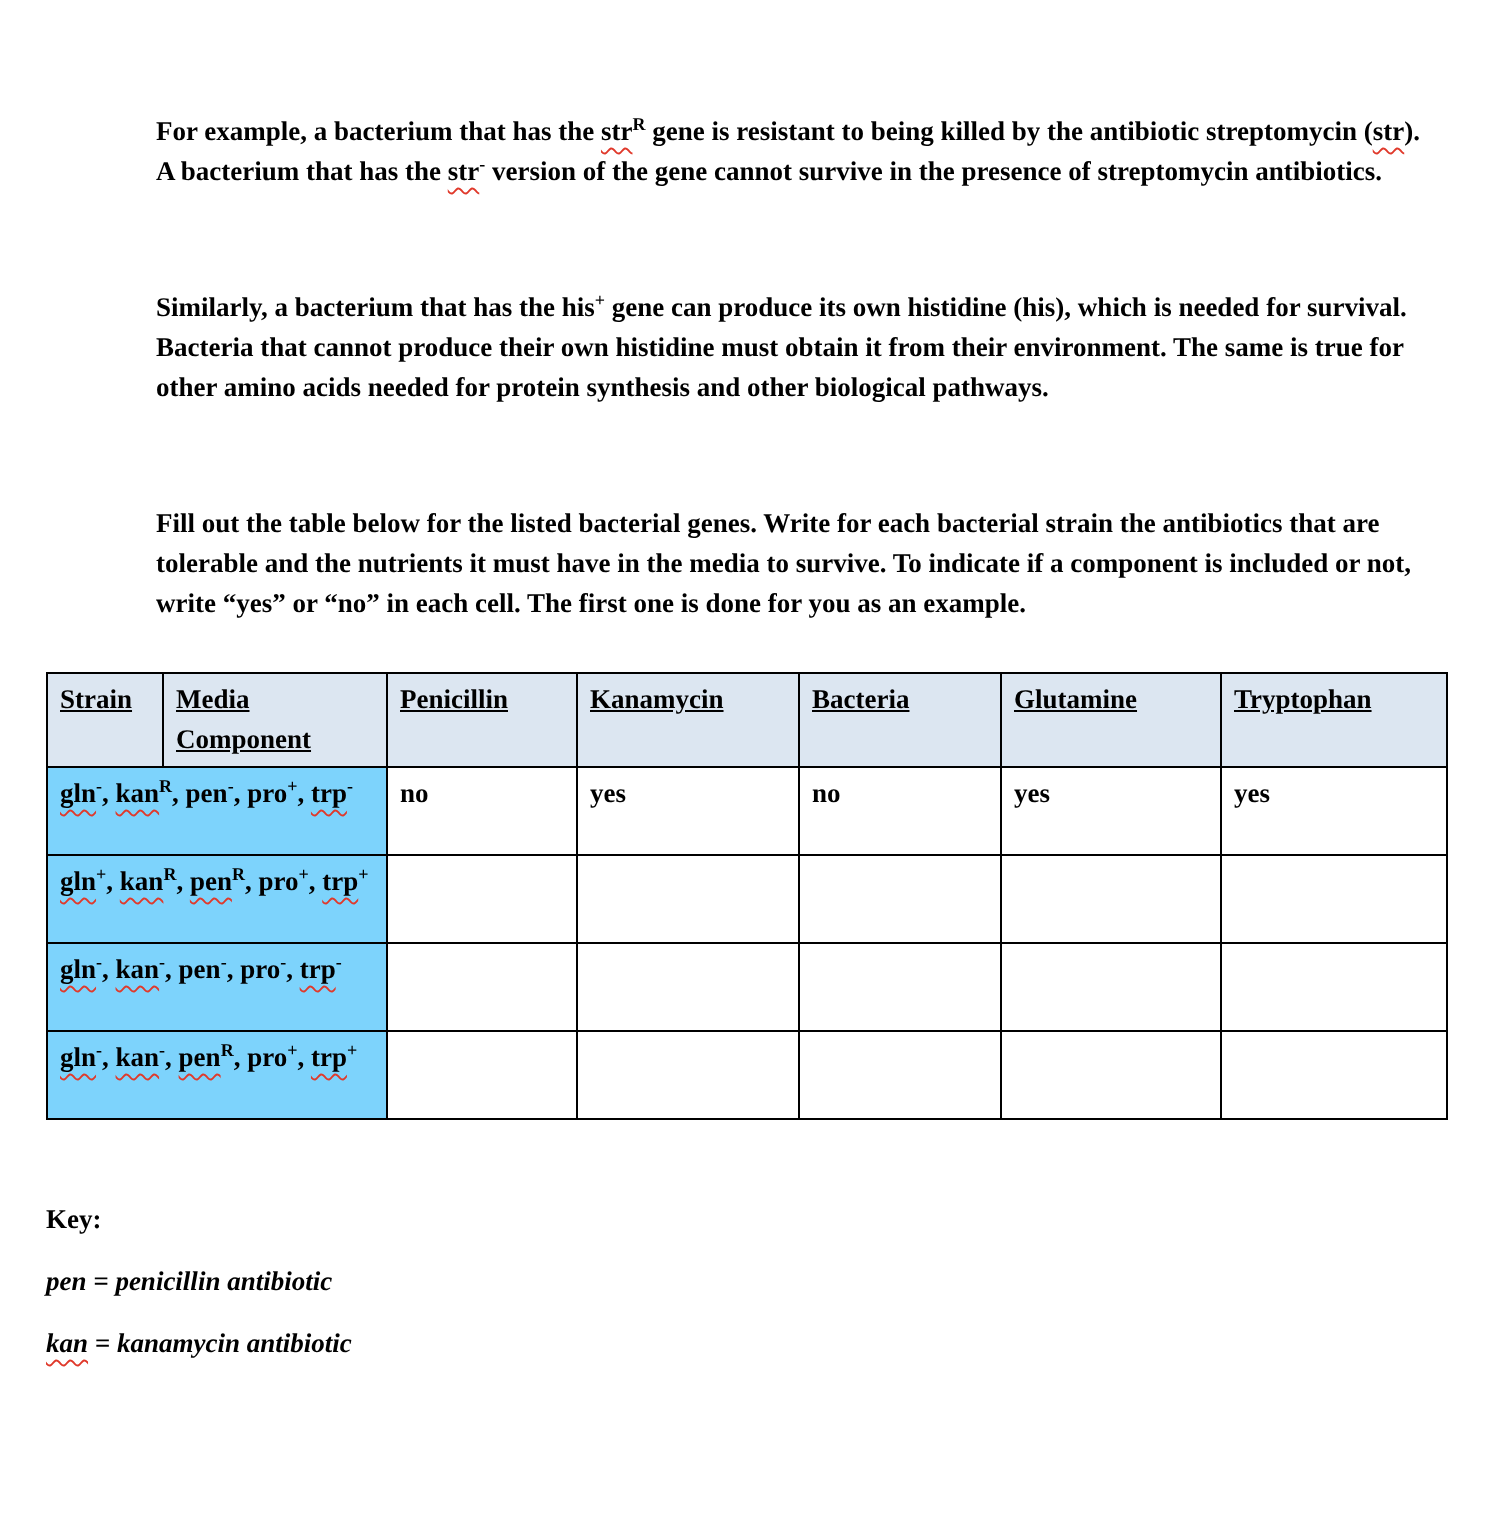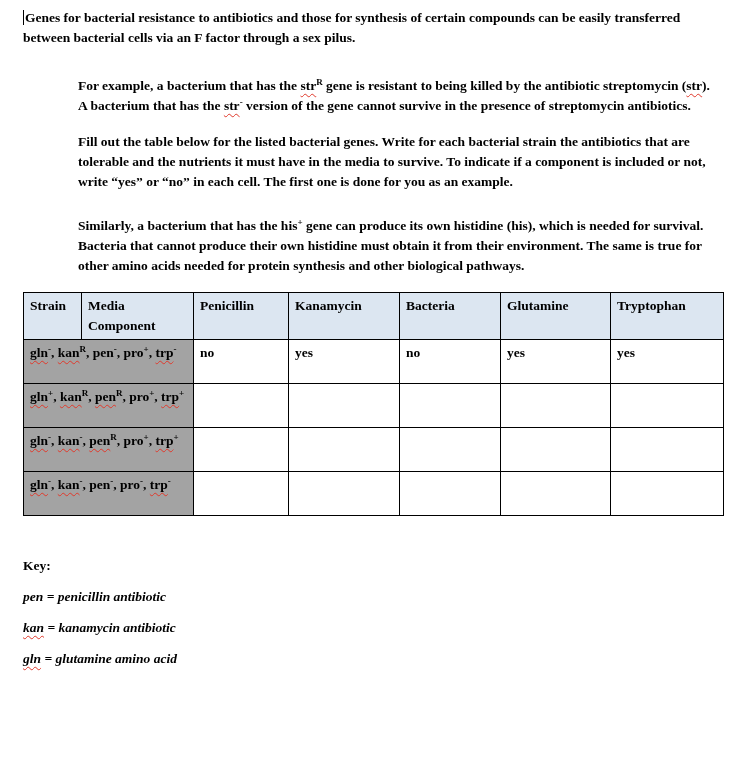--- a/index.html
+++ b/index.html
@@ -5,56 +5,55 @@
   * { box-sizing: border-box; }
   html, body { margin: 0; padding: 0; background: #ffffff; }
   body {
     width: 755px; height: 766px; overflow: hidden;
     font-family: "Liberation Serif", "DejaVu Serif", serif;
     font-weight: bold; color: #000; font-size: 13.5px;
   }
   .doc { padding: 8px 34px 0 23px; }
   .para { margin: 0 0 16px 0; line-height: 20px; }
   .intro { margin-bottom: 28px; }
-  .indent { margin-left: 55px; }
+  .indent { margin-left: 55px; margin-top: 48px; }
   .instructions { margin-bottom: 24px; }
   .cursor { display: inline-block; width: 1px; height: 15px; background: #000; vertical-align: -3px; margin-right: 1px; }
   sup { font-size: 9px; line-height: 0; vertical-align: 5px; }
   .wavy {
     text-decoration: underline;
     text-decoration-style: wavy;
     text-decoration-color: #e0392b;
     text-decoration-thickness: 1px;
     text-underline-offset: 3px;
   }
   table { border-collapse: collapse; table-layout: fixed; width: 700px; }
   th, td {
     border: 1px solid #000; padding: 3px 6px;
     vertical-align: top; text-align: left; font-weight: bold;
     line-height: 20px; overflow: hidden;
   }
-  thead tr { height: 36px; }
+  thead tr { height: 36px; text-decoration: underline; }
   tbody tr { height: 44px; }
   th { background: #DCE6F1; }
-  td.strain { background: #a3a3a3; }
+  td.strain { background: #7dd3fc; }
   .key-title { margin: 40px 0 11px 0; line-height: 20px; }
   .key-item { margin: 0 0 12px 0; line-height: 19px; font-style: italic; }
 </style>
 </head>
 <body>
 
 <div class="doc">
 
-  <p class="para intro"><span class="cursor"></span><span>Genes for bacterial resistance to antibiotics and those for synthesis of certain compounds can be easily transferred between bacterial cells via an F factor through a sex pilus.</span></p>
 
   <p class="para indent"><span>For example, a bacterium that has the </span><span class="wavy">str</span><sup>R</sup><span> gene is resistant to being killed by the antibiotic streptomycin (</span><span class="wavy">str</span><span>). A bacterium that has the </span><span class="wavy">str</span><sup>-</sup><span> version of the gene cannot survive in the presence of streptomycin antibiotics.</span></p>
 
+  <p class="para indent"><span>Similarly, a bacterium that has the his</span><sup>+</sup><span> gene can produce its own histidine (his), which is needed for survival. Bacteria that cannot produce their own histidine must obtain it from their environment. The same is true for other amino acids needed for protein synthesis and other biological pathways.</span></p>
+
   <p class="para indent instructions">Fill out the table below for the listed bacterial genes. Write for each bacterial strain the antibiotics that are tolerable and the nutrients it must have in the media to survive. To indicate if a component is included or not, write “yes” or “no” in each cell. The first one is done for you as an example.</p>
-
-  <p class="para indent"><span>Similarly, a bacterium that has the his</span><sup>+</sup><span> gene can produce its own histidine (his), which is needed for survival. Bacteria that cannot produce their own histidine must obtain it from their environment. The same is true for other amino acids needed for protein synthesis and other biological pathways.</span></p>
 
   <table>
     <colgroup>
       <col style="width:58px">
         <col style="width:112px">
         <col style="width:95px">
       <col style="width:111px">
         <col style="width:101px">
         <col style="width:110px">
       <col style="width:113px">
@@ -81,38 +80,37 @@
       </tr>
       <tr>
         <td class="strain" colspan="2"><span class="wavy">gln</span><sup>+</sup><span>, </span><span class="wavy">kan</span><sup>R</sup><span>, </span><span class="wavy">pen</span><sup>R</sup><span>, pro</span><sup>+</sup><span>, </span><span class="wavy">trp</span><sup>+</sup></td>
         <td></td>
         <td></td>
         <td></td>
         <td></td>
         <td></td>
       </tr>
       <tr>
-        <td class="strain" colspan="2"><span class="wavy">gln</span><sup>-</sup><span>, </span><span class="wavy">kan</span><sup>-</sup><span>, </span><span class="wavy">pen</span><sup>R</sup><span>, pro</span><sup>+</sup><span>, </span><span class="wavy">trp</span><sup>+</sup></td>
+        <td class="strain" colspan="2"><span class="wavy">gln</span><sup>-</sup><span>, </span><span class="wavy">kan</span><sup>-</sup><span>, pen</span><sup>-</sup><span>, pro</span><sup>-</sup><span>, </span><span class="wavy">trp</span><sup>-</sup></td>
         <td></td>
         <td></td>
         <td></td>
         <td></td>
         <td></td>
       </tr>
       <tr>
-        <td class="strain" colspan="2"><span class="wavy">gln</span><sup>-</sup><span>, </span><span class="wavy">kan</span><sup>-</sup><span>, pen</span><sup>-</sup><span>, pro</span><sup>-</sup><span>, </span><span class="wavy">trp</span><sup>-</sup></td>
+        <td class="strain" colspan="2"><span class="wavy">gln</span><sup>-</sup><span>, </span><span class="wavy">kan</span><sup>-</sup><span>, </span><span class="wavy">pen</span><sup>R</sup><span>, pro</span><sup>+</sup><span>, </span><span class="wavy">trp</span><sup>+</sup></td>
         <td></td>
         <td></td>
         <td></td>
         <td></td>
         <td></td>
       </tr>
     </tbody>
   </table>
 
   <div>
     <p class="key-title">Key:</p>
     <p class="key-item"><span>pen = penicillin antibiotic</span></p>
     <p class="key-item"><span class="wavy">kan</span><span> = kanamycin antibiotic</span></p>
-    <p class="key-item"><span class="wavy">gln</span><span> = glutamine amino acid</span></p>
   </div>
 
 </div>
 
 </body></html>

